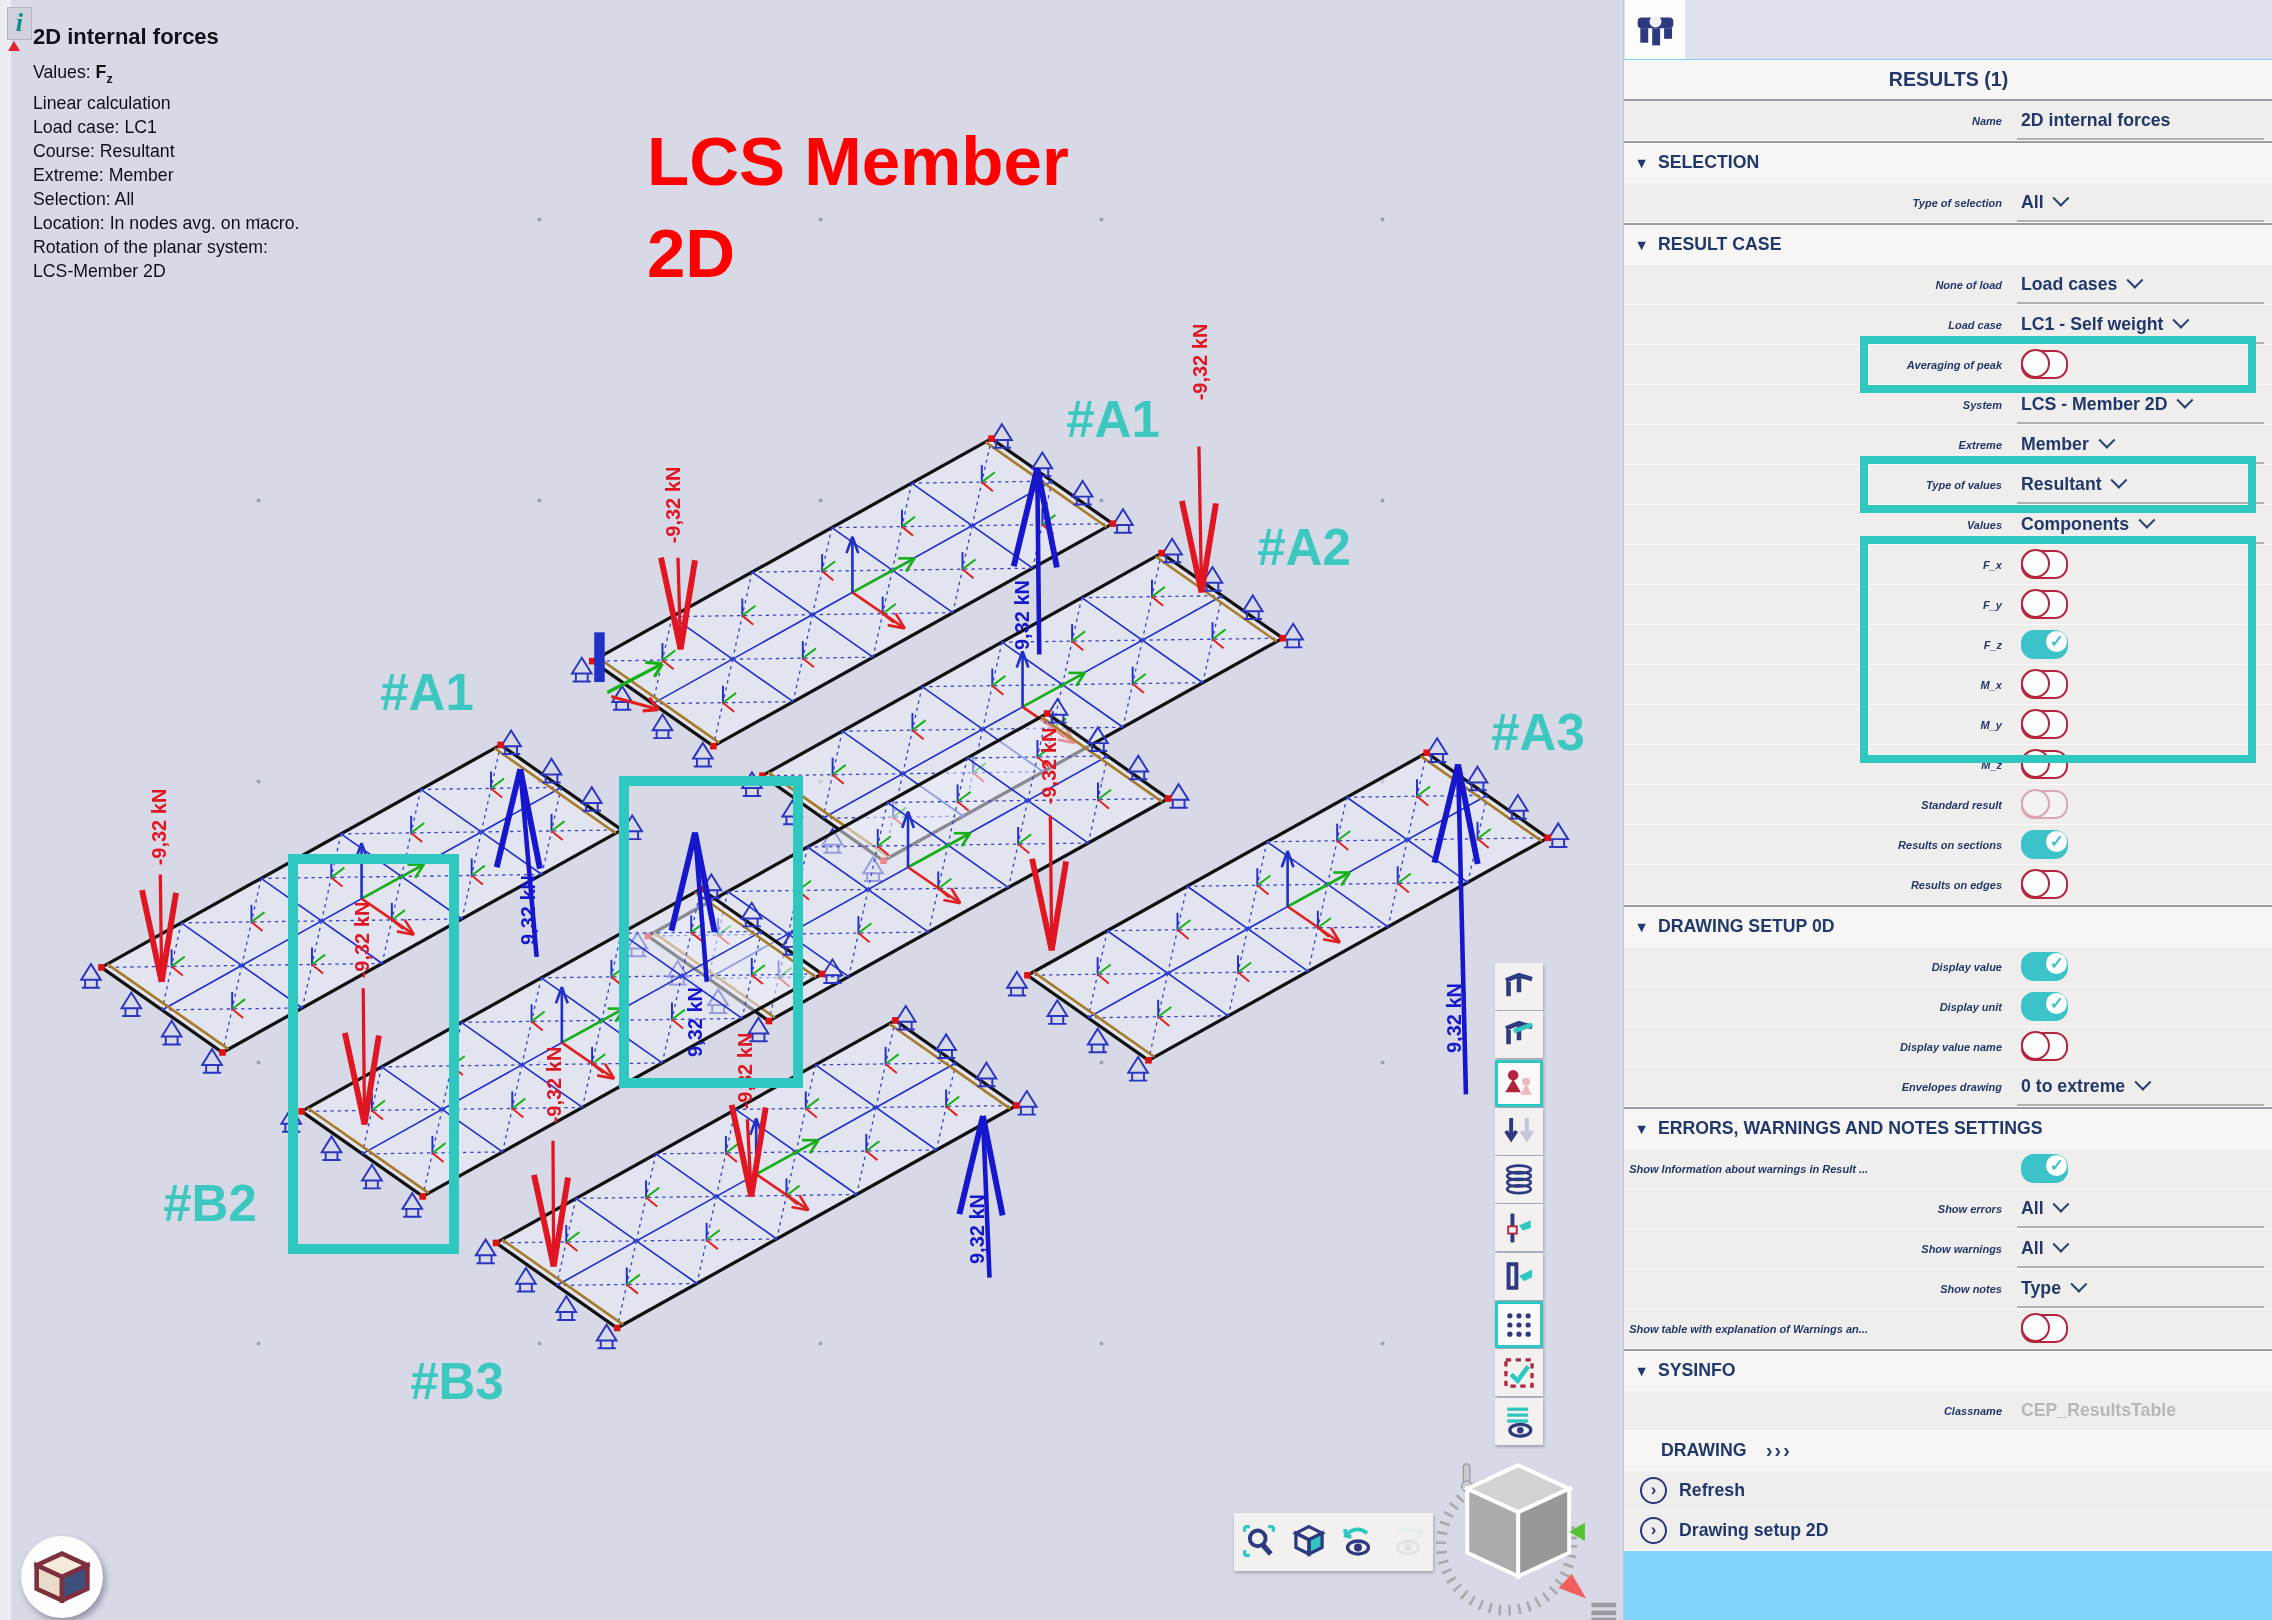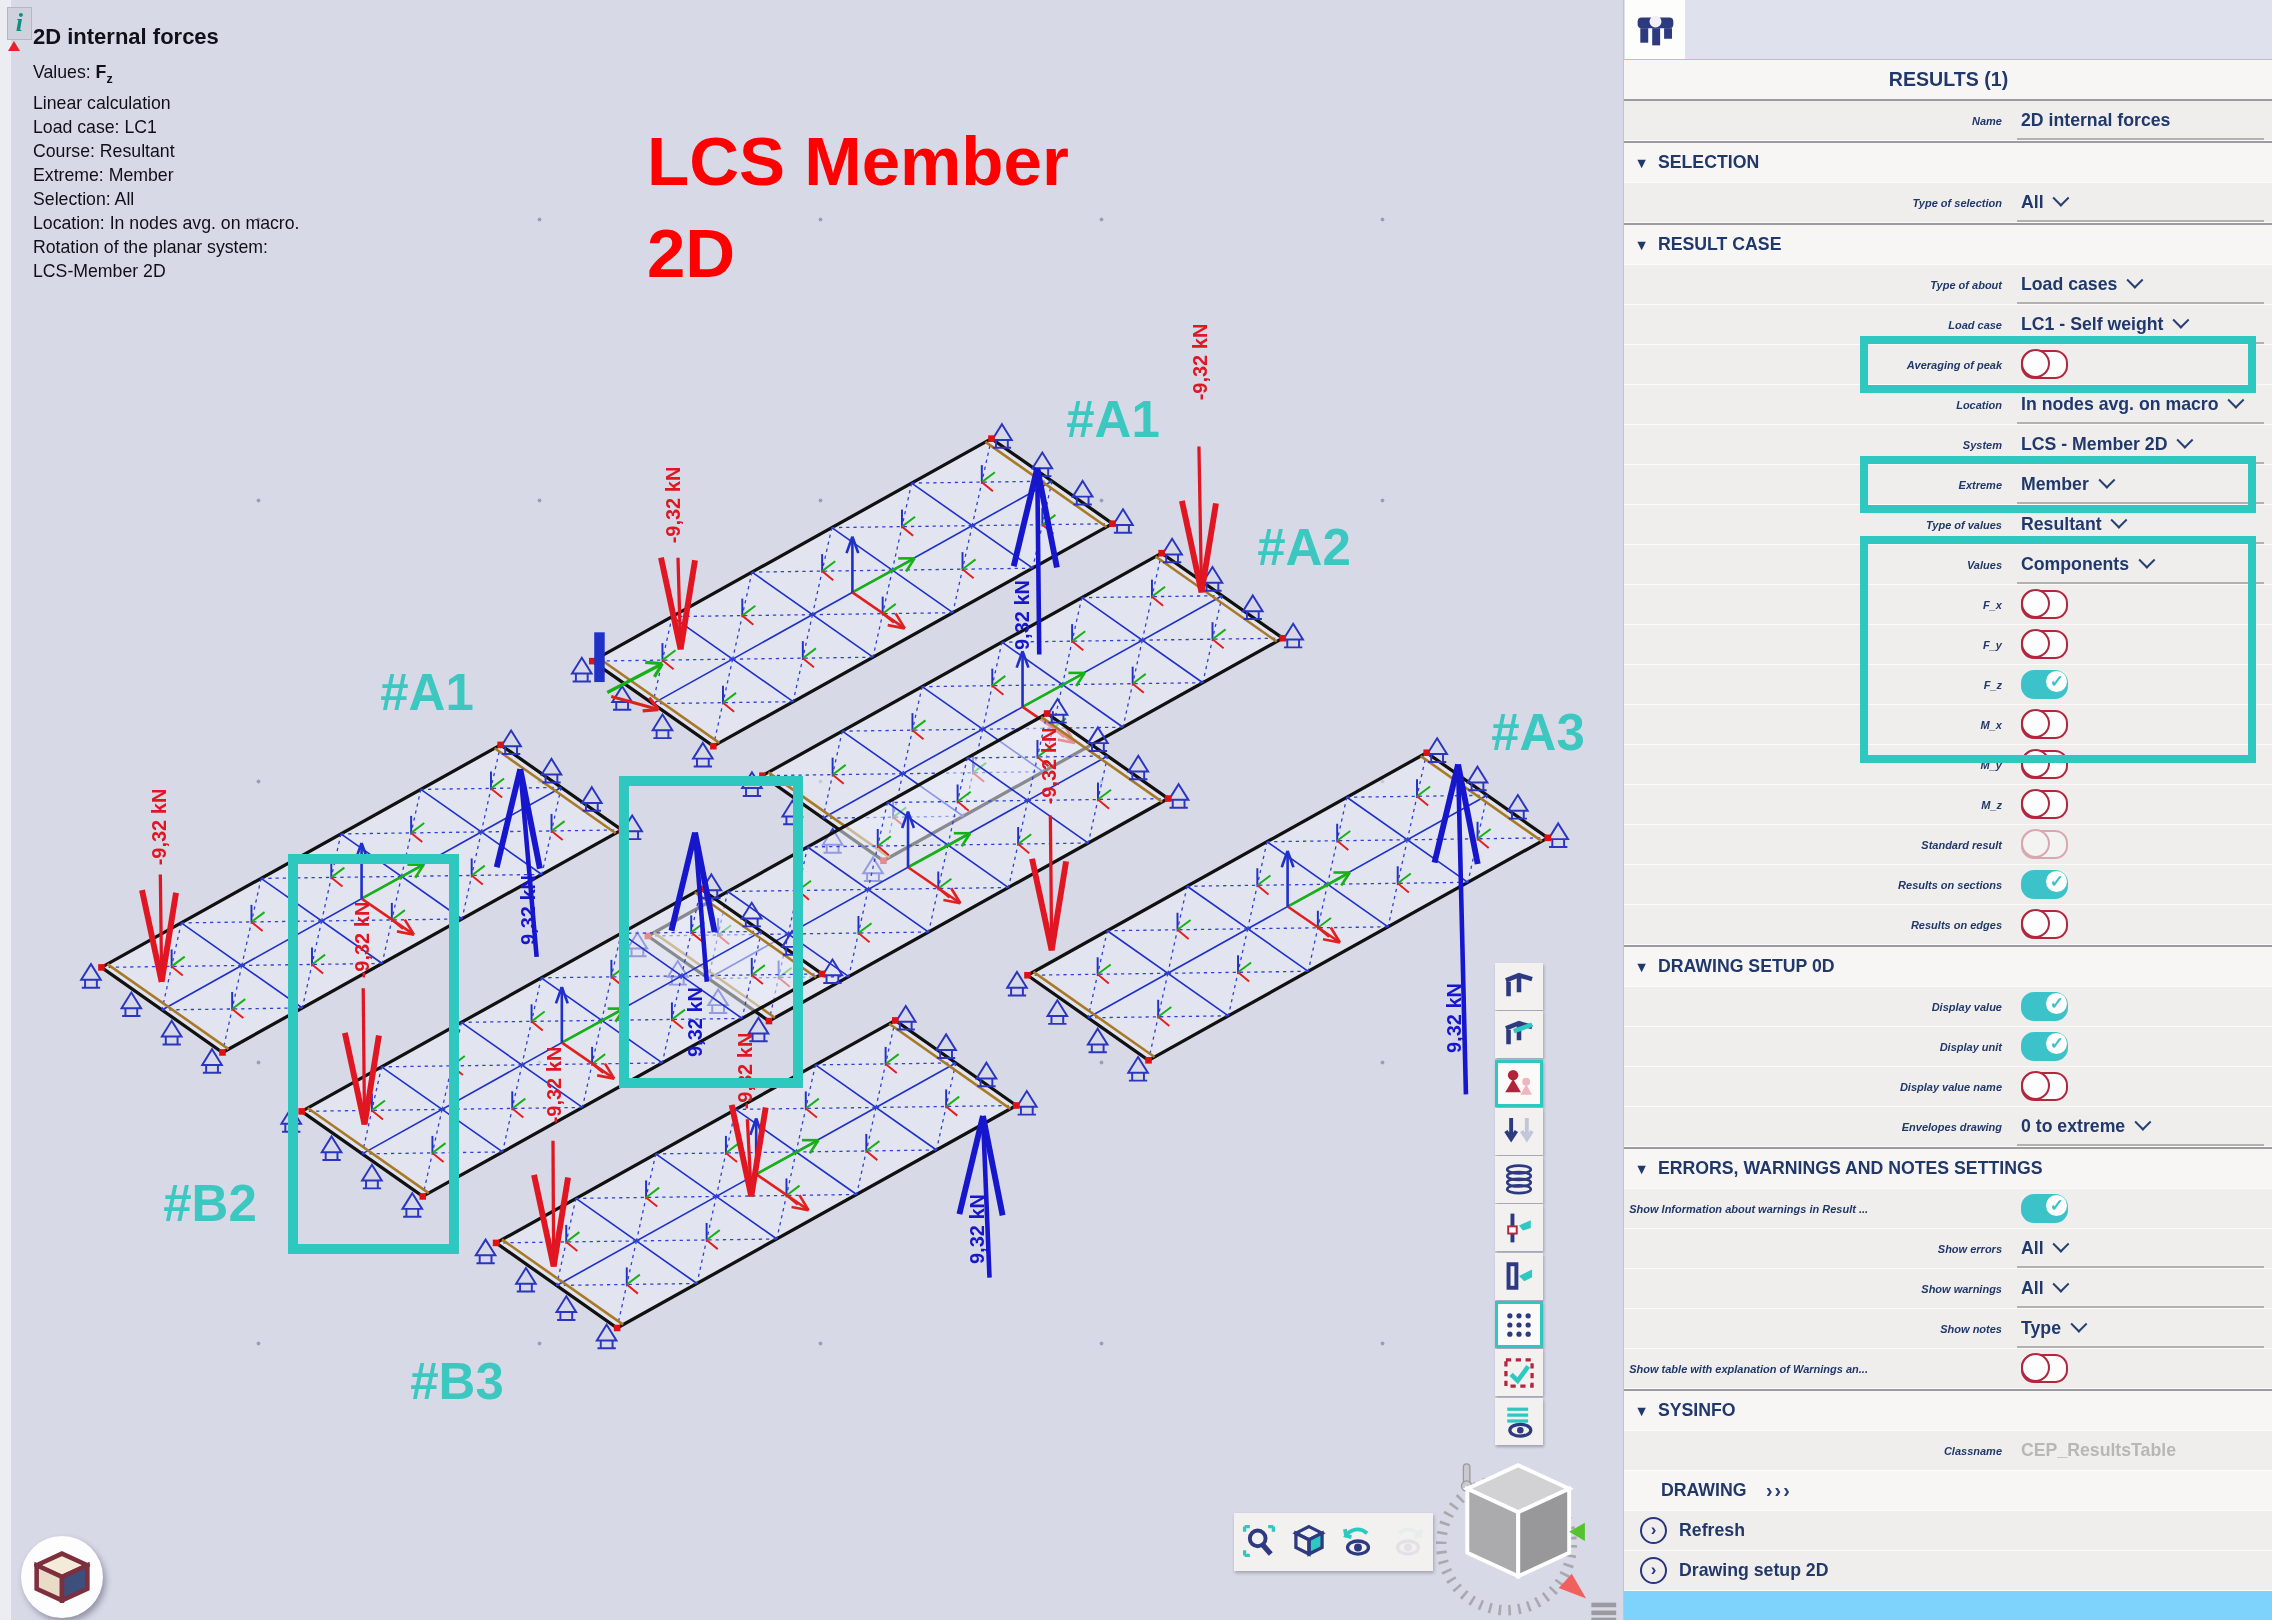--- a/index.html
+++ b/index.html
@@ -935,48 +935,40 @@
           <span>All</span>
           <span class="chev"></span>
         </div>
         <div class="uline"></div>
       </div>
       <div class="prow section">
         <span class="tri">▼</span>
         <span>RESULT CASE</span>
       </div>
       <div class="prow">
-        <div class="plabel">Type of about</div>
+        <div class="plabel">None of load</div>
         <div class="pvalue">
           <span>Load cases</span>
           <span class="chev"></span>
         </div>
         <div class="uline"></div>
       </div>
       <div class="prow">
         <div class="plabel">Load case</div>
         <div class="pvalue">
           <span>LC1 - Self weight</span>
           <span class="chev"></span>
         </div>
         <div class="uline"></div>
       </div>
       <div class="prow">
         <div class="plabel">Averaging of peak</div>
         <div class="tog off">
           <div class="knob"></div>
         </div>
-      </div>
-      <div class="prow">
-        <div class="plabel">Location</div>
-        <div class="pvalue">
-          <span>In nodes avg. on macro</span>
-          <span class="chev"></span>
-        </div>
-        <div class="uline"></div>
       </div>
       <div class="prow">
         <div class="plabel">System</div>
         <div class="pvalue">
           <span>LCS - Member 2D</span>
           <span class="chev"></span>
         </div>
         <div class="uline"></div>
       </div>
       <div class="prow">

